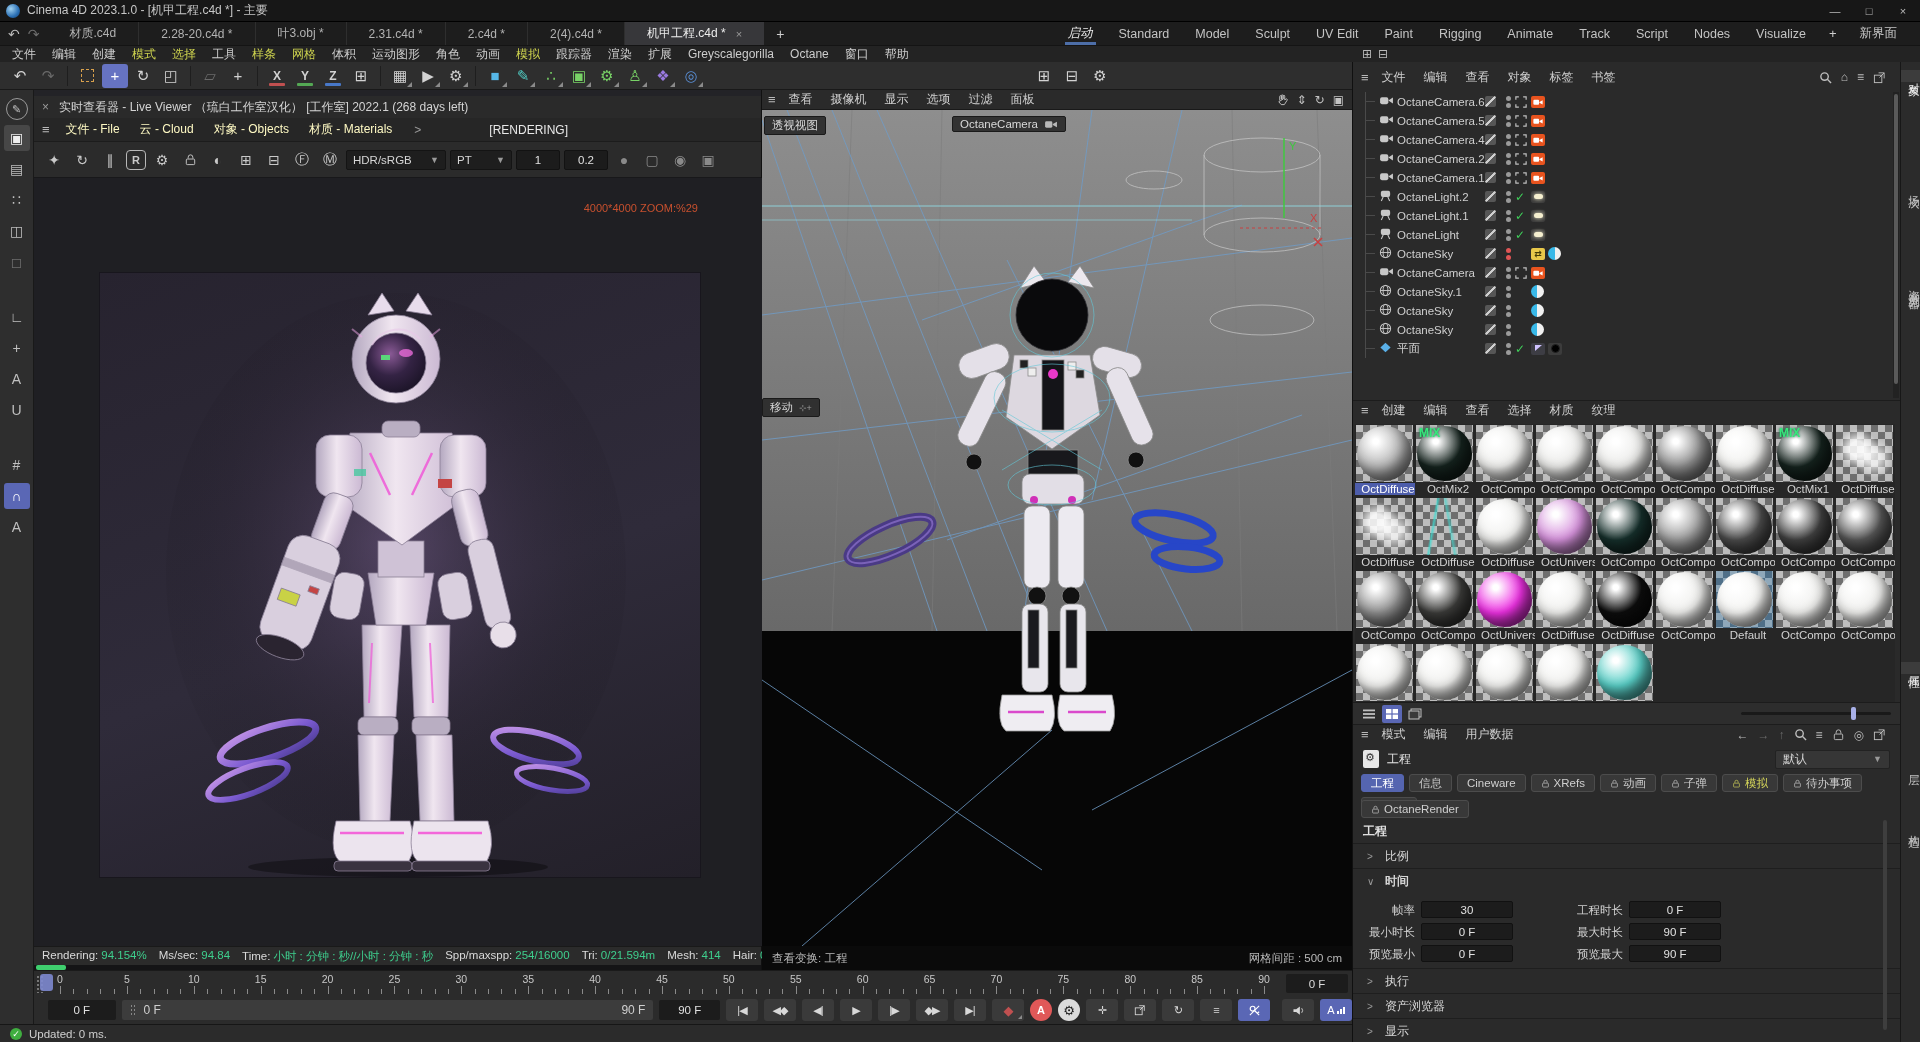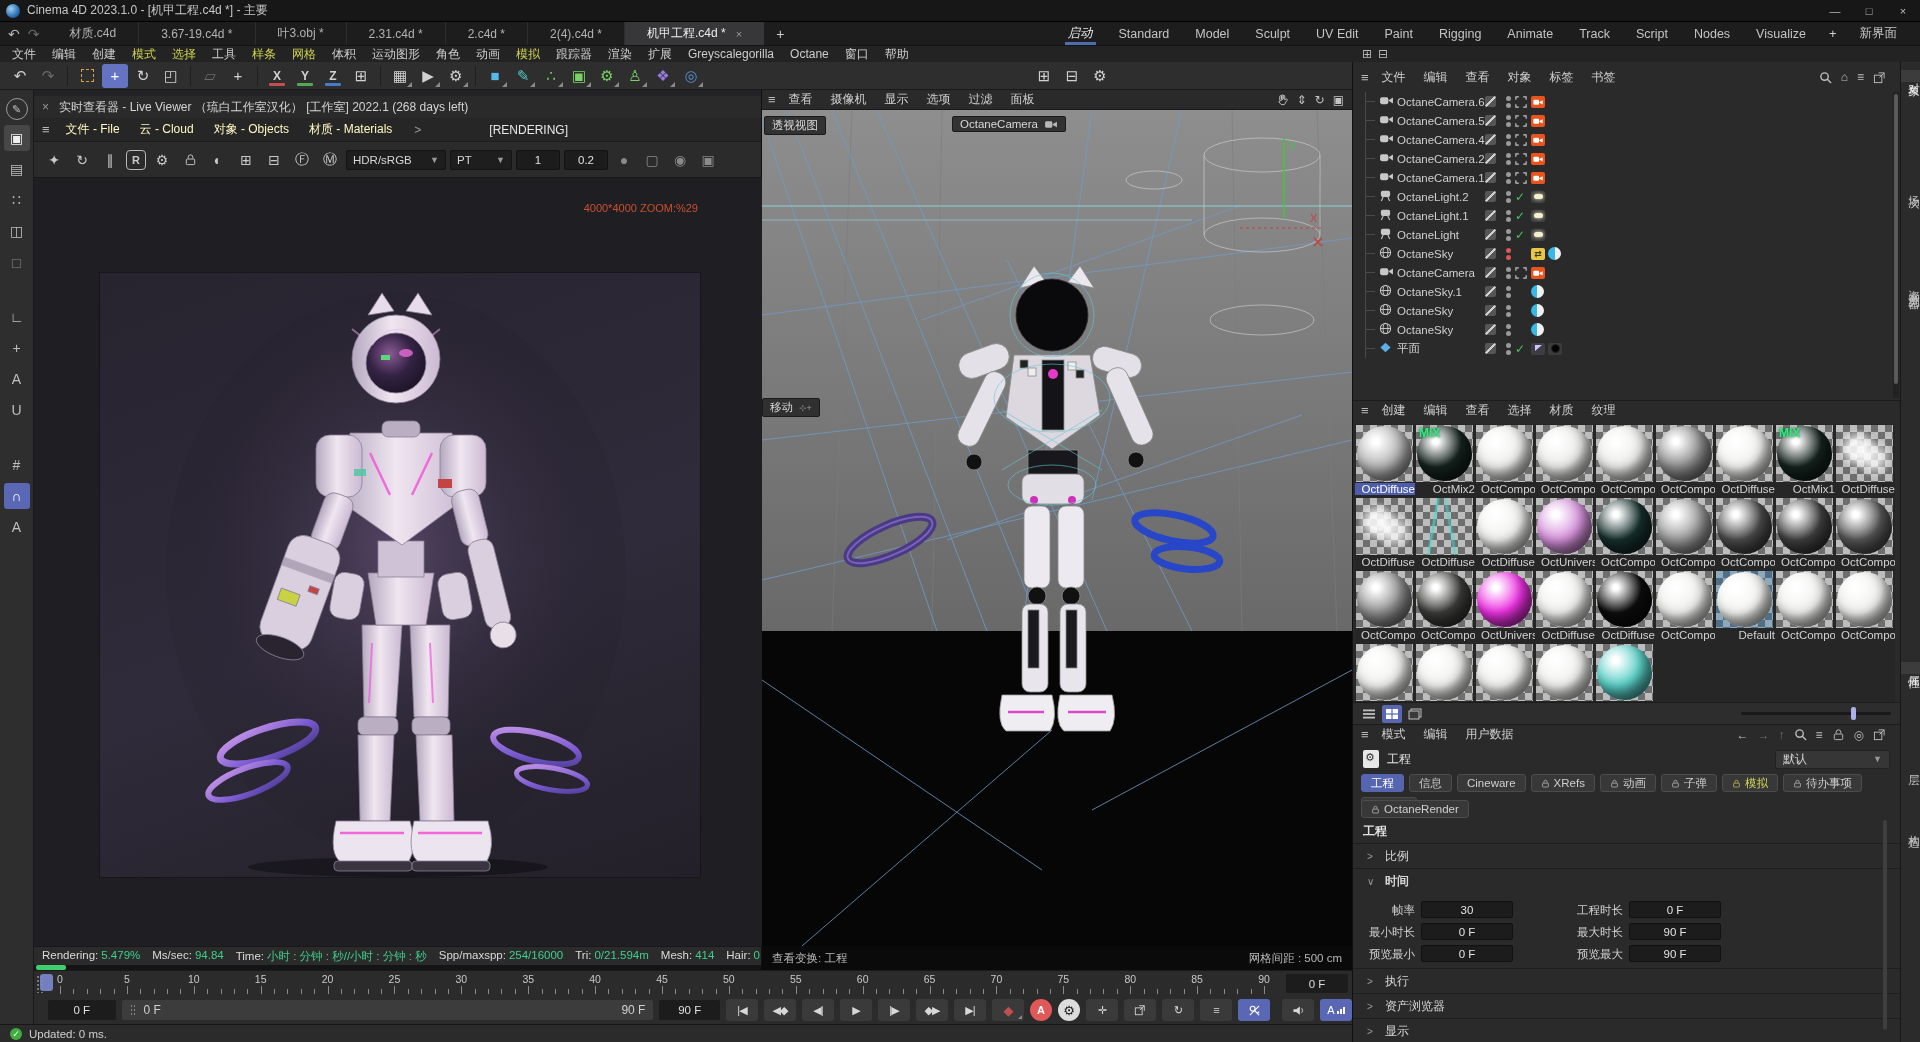--- a/index.html
+++ b/index.html
@@ -114,21 +114,21 @@
   
   #mat-menu{top:338px;height:20px;border-top:1px solid #1c1c1c;background:#2a2a2a;}
   #mat-grid{position:absolute;left:2px;top:362px;width:540px;height:278px;overflow:hidden;display:grid;grid-template-columns:repeat(9,60px);grid-auto-rows:73px;background:#262626;}
   .mcell{position:relative;width:60px;height:73px;}
   .mat-thumb{position:absolute;left:1px;top:1px;width:57px;height:57px;background-image:linear-gradient(45deg,#6e6e6e 25%,transparent 25%,transparent 75%,#6e6e6e 75%),linear-gradient(45deg,#6e6e6e 25%,#bdbdbd 25%,#bdbdbd 75%,#6e6e6e 75%);background-size:14px 14px;background-position:0 0,7px 7px;overflow:hidden;}
   .mat-thumb.blue{background-image:linear-gradient(45deg,#4f6f88 25%,transparent 25%,transparent 75%,#4f6f88 75%),linear-gradient(45deg,#4f6f88 25%,#8fa8ba 25%,#8fa8ba 75%,#4f6f88 75%);}
   .sphere{position:absolute;inset:1px;border-radius:50%;box-shadow:inset -7px -9px 12px rgba(0,0,0,.45);}
   .mixb{position:absolute;top:1px;left:3px;color:#35e87a;font-weight:bold;font-size:12px;text-shadow:0 0 3px #053;z-index:2;}
   .swirl{position:absolute;inset:0;background:radial-gradient(circle at 38% 42%,rgba(255,255,255,.85) 0 16%,transparent 42%),radial-gradient(circle at 66% 58%,rgba(255,255,255,.7) 0 13%,transparent 40%);}
   .cyanfx{position:absolute;inset:0;background:linear-gradient(100deg,transparent 30%,rgba(60,220,210,.75) 33%,transparent 37%),linear-gradient(80deg,transparent 55%,rgba(60,220,210,.6) 58%,transparent 63%);}
-  .mlab{position:absolute;left:0;top:59px;width:100%;text-align:right;padding-left:6px;font-size:11.5px;color:#d2d2d2;white-space:nowrap;overflow:hidden;}
+  .mlab{position:absolute;left:0;top:59px;width:100%;text-align:center;padding-left:6px;font-size:11.5px;color:#d2d2d2;white-space:nowrap;overflow:hidden;}
   .mlab.sel{background:#4d5dab;color:#fff;}
   #mat-footer{position:absolute;left:0;top:640px;width:548px;height:22px;background:#2d2d2d;border-top:1px solid #1c1c1c;display:flex;align-items:center;padding-left:6px;gap:3px;}
   .vmb{width:20px;height:18px;border-radius:2px;display:flex;align-items:center;justify-content:center;color:#c0c0c0;}
   .vmb.active{background:#5a67b5;color:#fff;}
   .slider{position:absolute;left:388px;top:9px;width:150px;height:3px;background:#191919;border-radius:2px;}
   .slider .fl{width:112px;height:3px;background:#5a67c8;}
   .slider .kn{position:absolute;left:110px;top:-5px;width:5px;height:13px;background:#a8b0e8;border-radius:2px;}
   
   #attr-menu{top:662px;height:20px;border-top:1px solid #1c1c1c;background:#2a2a2a;}
   #attr-title{position:absolute;left:0;top:684px;width:100%;height:26px;display:flex;align-items:center;padding:0 10px;gap:8px;color:#e2e2e2;}
@@ -250,21 +250,21 @@
     </span>
   </div>
 
   <div id="tabsrow" class="abs">
     <span class="histbtns">
       <span>↶</span>
       <span style="color:#6e6e6e">↷</span>
     </span>
     <div id="doc-tabs">
         <span class="dtab">材质.c4d</span>
-        <span class="dtab">3.67-19.c4d *</span>
+        <span class="dtab">2.28-20.c4d *</span>
         <span class="dtab">叶3.obj *</span>
         <span class="dtab">2.31.c4d *</span>
         <span class="dtab">2.c4d *</span>
         <span class="dtab">2(4).c4d *</span>
         <span class="dtab active">机甲工程.c4d *<span class="x">×</span></span>
         <span class="newtab">+</span>
       </div>
     <div id="layout-tabs">
         <span class="ltab active">启动</span>
         <span class="ltab">Standard</span>
@@ -500,21 +500,21 @@
           </g>
           <path d="M272 72a30 30 0 0 1 48-6" fill="none" stroke="#e8c8e8" stroke-width="2" opacity="0.6"></path>
           <ellipse cx="306" cy="80" rx="7" ry="4" fill="#e86ad8" opacity="0.8"></ellipse>
           <rect x="281" y="82" width="9" height="5" fill="#5ad87a"></rect>
           <path d="M262 64l-10-8M330 64l10-8" stroke="#f0a8e8" stroke-width="2" opacity="0.5"></path>
         </svg>
       </div>
     </div>
     <div class="lv-stats">
       <div class="statline" id="lv-statline">
-          <span><span class="lb">Rendering:</span><span class="vl">5.479%</span></span>
+          <span><span class="lb">Rendering:</span><span class="vl">94.154%</span></span>
           <span><span class="lb">Ms/sec:</span><span class="vl">94.84</span></span>
           <span><span class="lb">Time:</span><span class="vl">小时 : 分钟 : 秒//小时 : 分钟 : 秒</span></span>
           <span><span class="lb">Spp/maxspp:</span><span class="vl">254/16000</span></span>
           <span><span class="lb">Tri:</span><span class="vl">0/21.594m</span></span>
           <span><span class="lb">Mesh:</span><span class="vl">414</span></span>
           <span><span class="lb">Hair:</span><span class="vl">0</span></span>
           <span><span class="lb">RTX:</span><span class="vl">on</span></span>
           <span><span class="lb">GPU:</span><span class="gpubar"></span><span class="vl">52</span></span>
         </div>
       <div class="pbar">

